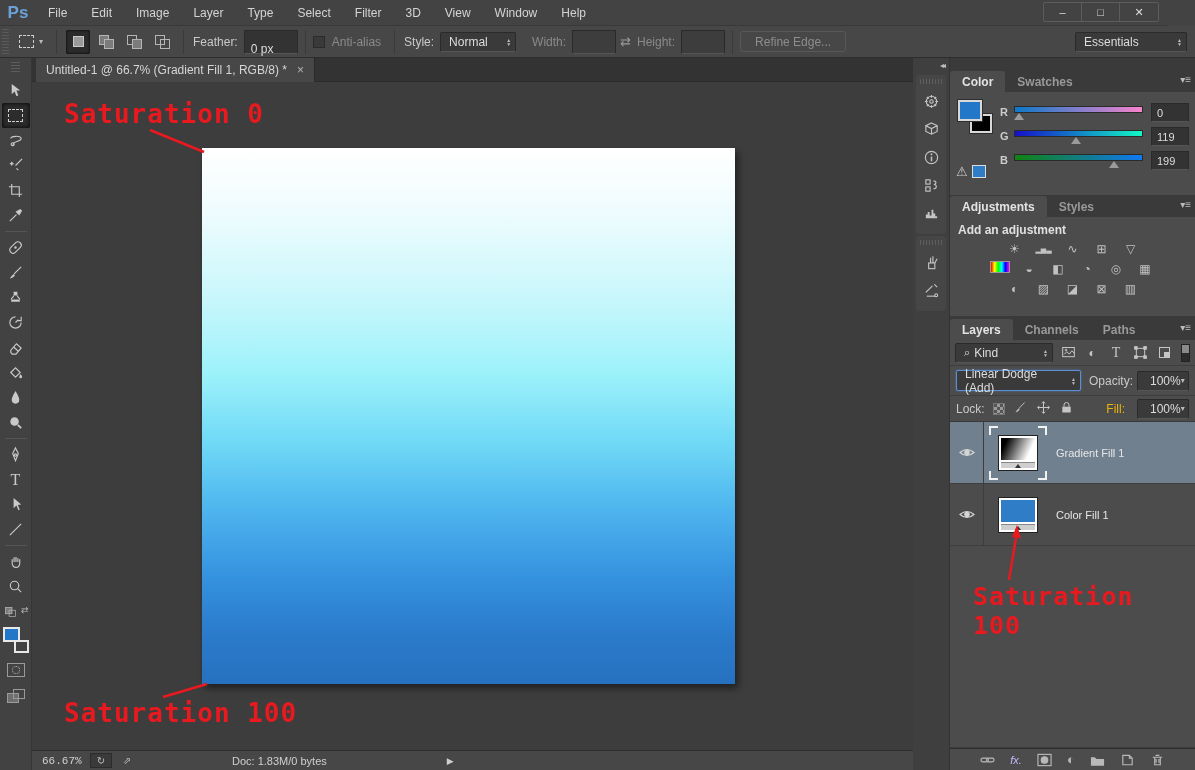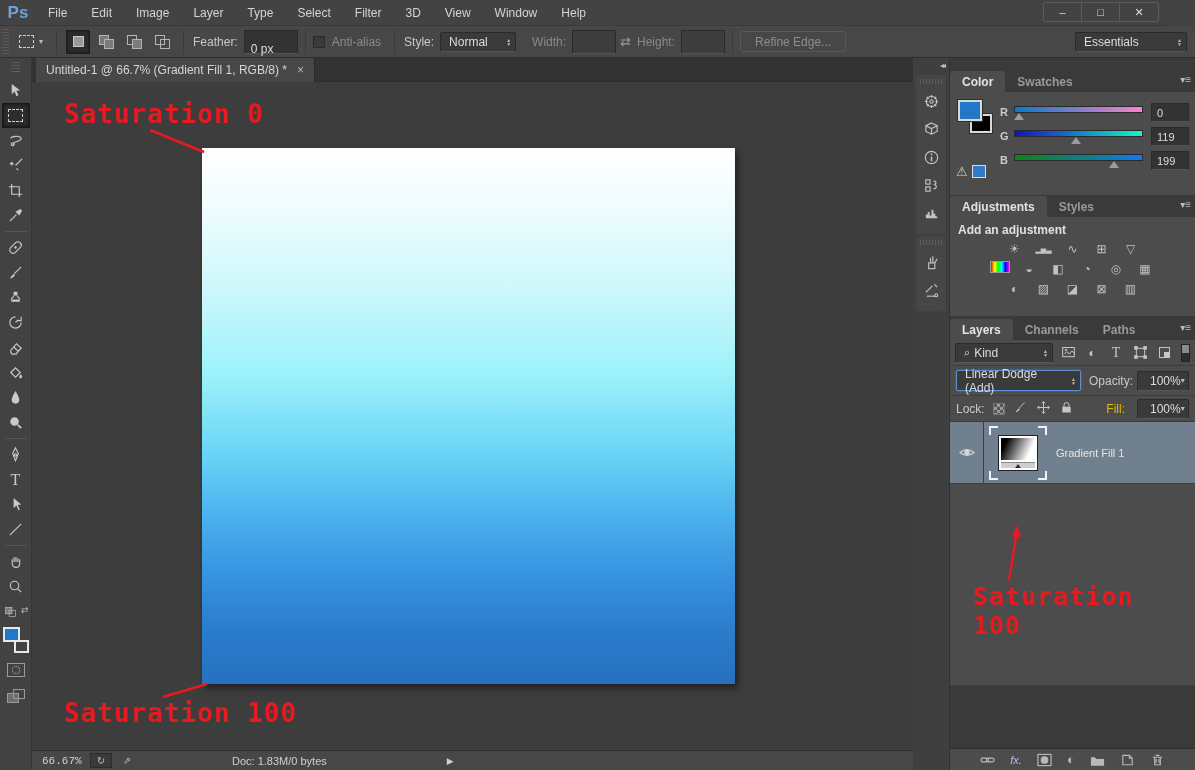--- a/index.html
+++ b/index.html
@@ -644,20 +644,37 @@
             <span class="bracket bk-br"></span>
             <div class="layer-thumb">
               <div class="thumb-top" style="background:linear-gradient(115deg,#000 15%,#fff 80%)"></div>
               <div class="thumb-bar">
                   <i></i>
                 </div>
             </div>
           </div>
           <span class="layer-name">Gradient Fill 1</span>
         </div>
+        <div class="layer-row">
+          <div class="eye-cell">
+            <svg viewBox="0 0 16 10">
+                <path d="M1 5 Q8 -1 15 5 Q8 11 1 5 Z"></path>
+                <circle cx="8" cy="5" r="2.2" fill="#d5d5d5"></circle>
+              </svg>
+          </div>
+          <div class="thumbwrap">
+            <div class="layer-thumb">
+              <div class="thumb-top" style="background:#2f7dc6"></div>
+              <div class="thumb-bar">
+                  <i></i>
+                </div>
+            </div>
+          </div>
+          <span class="layer-name">Color Fill 1</span>
+        </div>
       </div>
       <div class="lp-empty"></div>
       <div class="lp-bottom">
         <span class="lb-icon">
             <svg viewBox="0 0 16 14">
               <rect x="1" y="5" width="8" height="4" rx="2"></rect>
               <rect x="7" y="5" width="8" height="4" rx="2"></rect>
             </svg>
           </span>
         <span class="fx-text">fx.</span>

